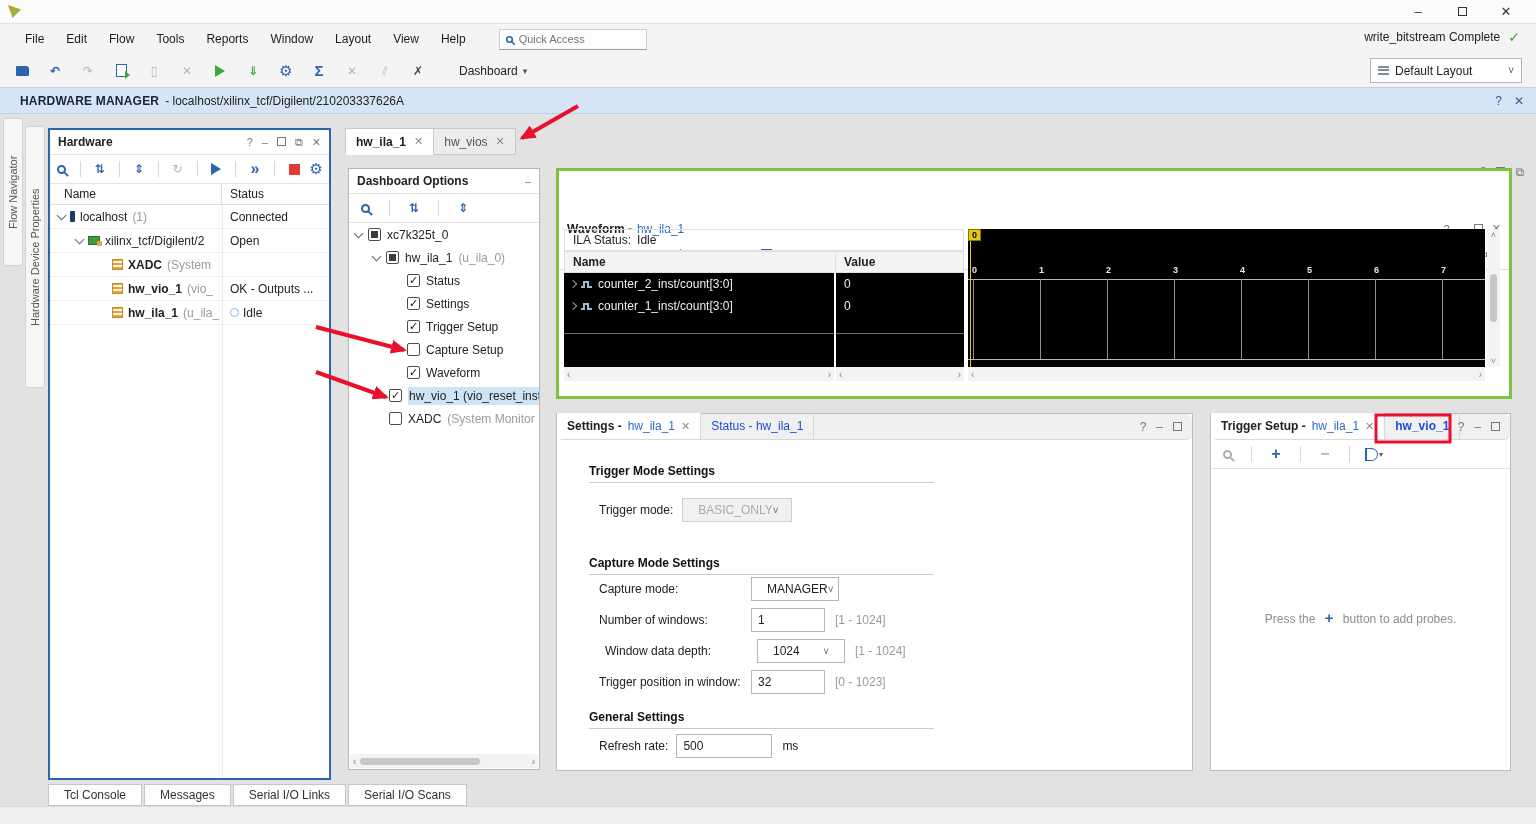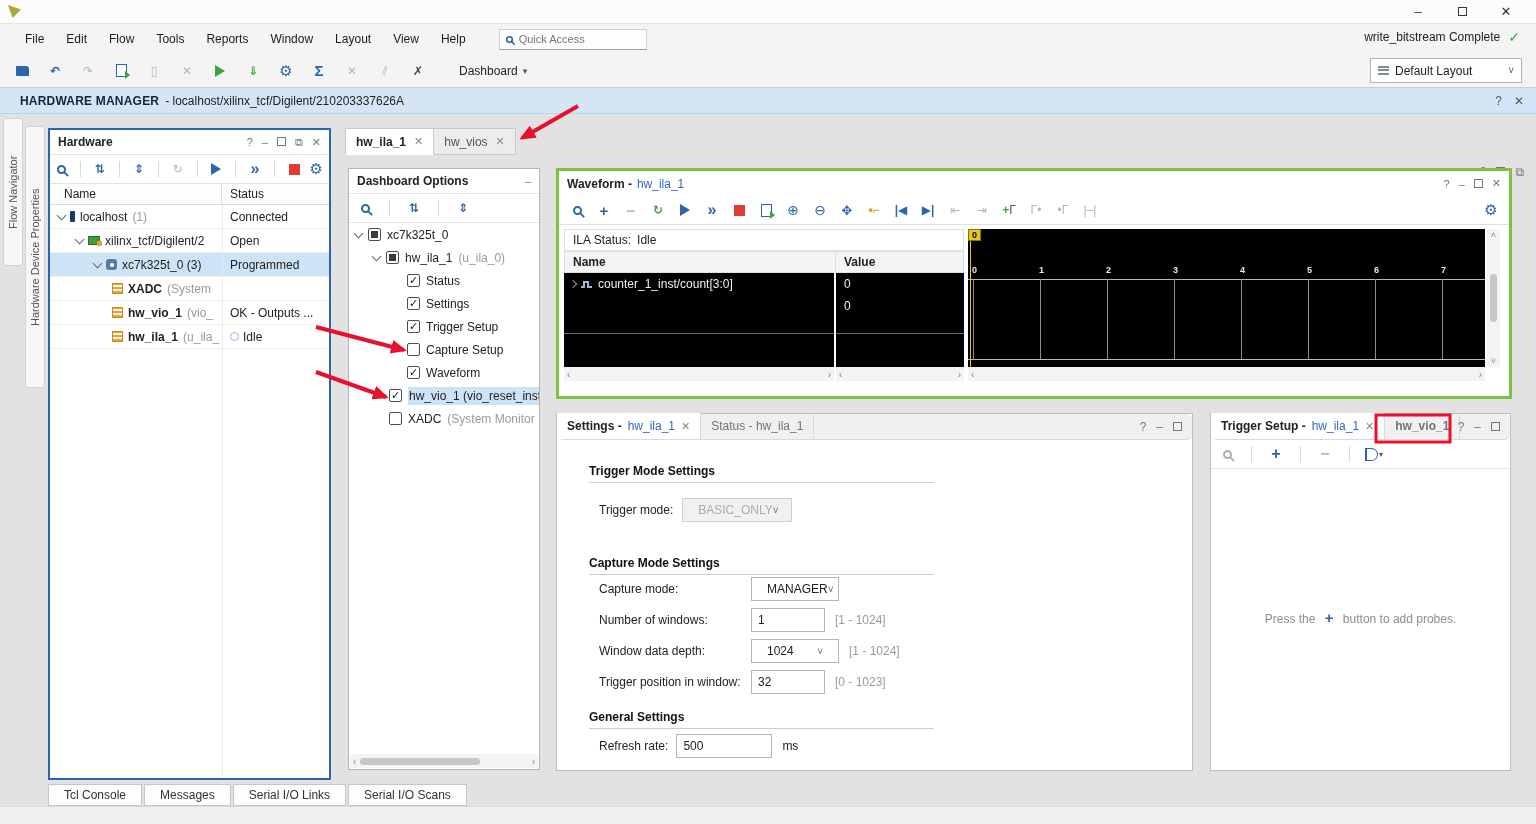--- a/index.html
+++ b/index.html
@@ -143,21 +143,21 @@
   .thumb-v { width:7px; height:48px; background:#c7c7c7; border-radius:4px; }
 
   
   .subpanel { background:#fff; border:1px solid #bdbdbd; }
   #settingspanel { left:556px; top:413px; width:637px; height:358px; }
   #trigpanel { left:1210px; top:413px; width:301px; height:358px; }
   .tabbar { height:26px; background:#f0f0f0; border-bottom:1px solid #d9d9d9; display:flex; align-items:flex-end; position:relative;border-radius:6px; }
   .stab { height:26px; display:flex; align-items:center; gap:6px; padding:0 10px; }
   .stab.active { background:#fff; border-right:1px solid #d9d9d9; }
   .stab.active .pre { font-weight:bold; }
-  .stab.plain { color:#737373; border-right:1px solid #d9d9d9; }
+  .stab.plain { color:#1d4ed8; border-right:1px solid #d9d9d9; }
   .link { color:#2b6bc4; }
   .tab-controls { position:absolute; right:10px; top:6px; display:flex; gap:10px; color:#777; }
 
   .sec-head { font-weight:bold; color:#111; margin:0 0 4px 0; }
   .sec-rule { height:1px; background:#cccccc; width:345px; }
   .frm-row { position:absolute; display:flex; align-items:center; }
   .selbox { height:24px; border:1px solid #b5b5b5; background:#fff; display:flex; align-items:center;
             justify-content:space-between; padding:0 15px; }
   .selbox .carat { color:#666; font-size:10px; }
   .selbox.disabled { background:#f1f1f1; color:#ababab; border-color:#cfcfcf; }
@@ -301,28 +301,20 @@
     <div class="stat">Connected</div>
   </div>
   <div class="hw-row">
     <div class="name" style="padding-left:26px;">
         <span class="chev-d"></span>
       <span class="ic-board"></span>
       <span>xilinx_tcf/Digilent/2</span>
       </div>
     <div class="stat">Open</div>
   </div>
-  <div class="hw-row sel">
-    <div class="name" style="padding-left:44px;">
-        <span class="chev-d"></span>
-      <span class="ic-chip"></span>
-      <span>xc7k325t_0 (3)</span>
-      </div>
-    <div class="stat">Programmed</div>
-  </div>
   <div class="hw-row">
     <div class="name" style="padding-left:62px;">
       <span class="ic-core"></span>
       <b>XADC</b>
       <span class="suffix">(System</span>
       </div>
     <div class="stat"></div>
   </div>
   <div class="hw-row">
     <div class="name" style="padding-left:62px;">
@@ -419,21 +411,21 @@
     <span class="suffix">(System Monitor</span>
   </div>
   <div id="do-hscroll">
     <span>‹</span>
     <span class="thumb-h" style="max-width:120px;"></span>
     <span style="margin-left:auto">›</span>
   </div>
 </div>
 
 <div id="wavepanel" class="abs">
-  <div class="pnl-header" style="border-bottom:none;">
+  <div class="pnl-header" style="border-bottom:none;margin-top:45px;">
     <b>Waveform -</b>
     <span class="link" style="margin-left:5px;">hw_ila_1</span>
     <span class="pnl-controls">
       <span>?</span>
       <span>–</span>
       <span><span class="wsquare" style="border-color:#777;"></span></span>
       <span>✕</span>
     </span>
   </div>
   <div id="wave-toolbar">
@@ -473,20 +465,27 @@
 
   <div id="ila-status" class="abs">
     <span>ILA Status:</span>
     <span>Idle</span>
   </div>
   <div id="wv-colhead" class="abs">
     <div style="width:272px;">Name</div>
     <div style="width:128px;border-left:none;">Value</div>
   </div>
   <div id="wv-names" class="abs">
+    <div class="sig-row">
+      <span class="chev-r-sm"></span>
+      <svg width="12" height="9">
+          <polyline points="0,7 3,7 3,2 7,2 7,7 11,7" fill="none" stroke="#9db9d6" stroke-width="2"></polyline>
+        </svg>
+      <span>counter_2_inst/count[3:0]</span>
+    </div>
     <div class="sig-row">
       <span class="chev-r-sm"></span>
       <svg width="12" height="9">
           <polyline points="0,7 3,7 3,2 7,2 7,7 11,7" fill="none" stroke="#9db9d6" stroke-width="2"></polyline>
         </svg>
       <span>counter_1_inst/count[3:0]</span>
     </div>
     <div class="blk-div"></div>
   </div>
   <div id="wv-values" class="abs">
@@ -566,21 +565,21 @@
     <span class="selbox" style="width:88px;">
       <span>MANAGER</span>
       <span class="carat">˅</span>
     </span>
   </div>
   <div class="frm-row" style="left:42px; top:194px;">
     <span style="width:152px;">Number of windows:</span>
     <input class="txtin" style="width: 74px;" value="1">
     <span class="range">[1 - 1024]</span>
   </div>
-  <div class="frm-row" style="left:42px; top:225px;">
+  <div class="frm-row" style="left:48px; top:225px;">
     <span style="width:152px;">Window data depth:</span>
     <span class="selbox" style="width:88px;">
       <span>1024</span>
       <span class="carat">˅</span>
     </span>
     <span class="range">[1 - 1024]</span>
   </div>
   <div class="frm-row" style="left:42px; top:256px;">
     <span style="width:152px;">Trigger position in window:</span>
     <input class="txtin" style="width: 74px;" value="32">

